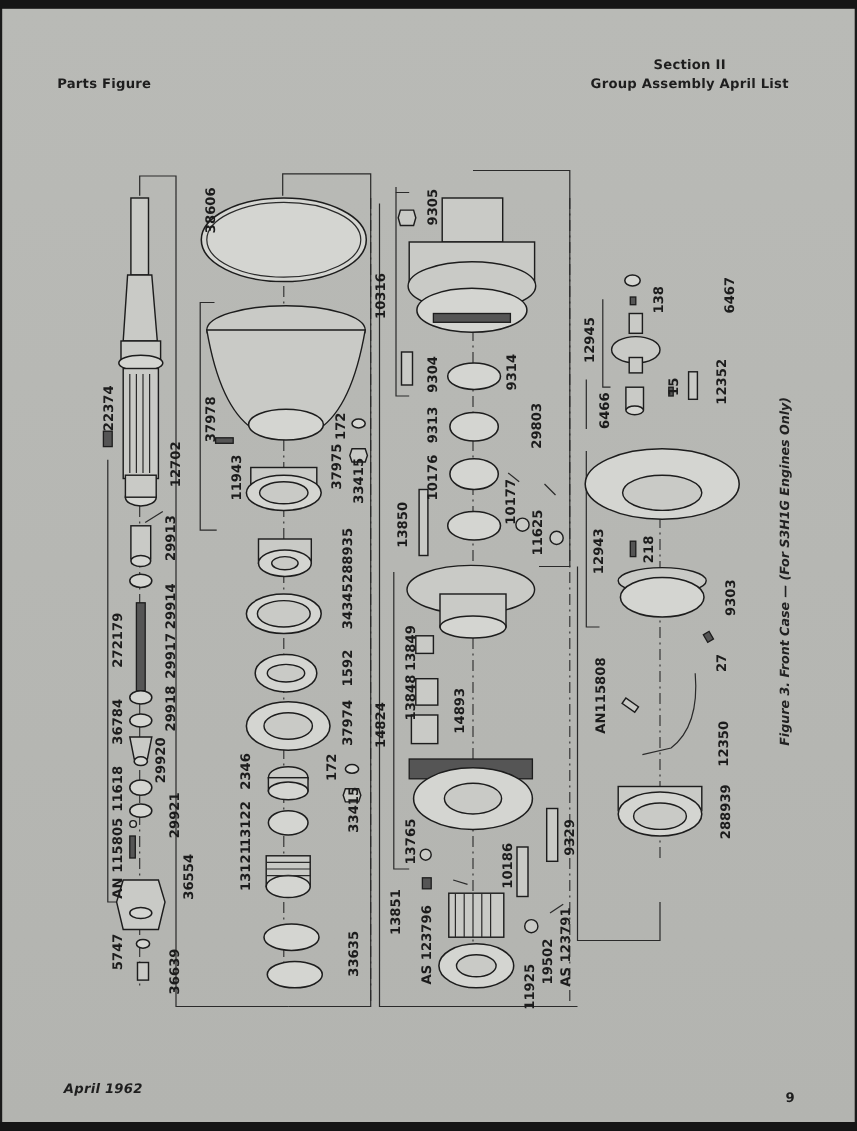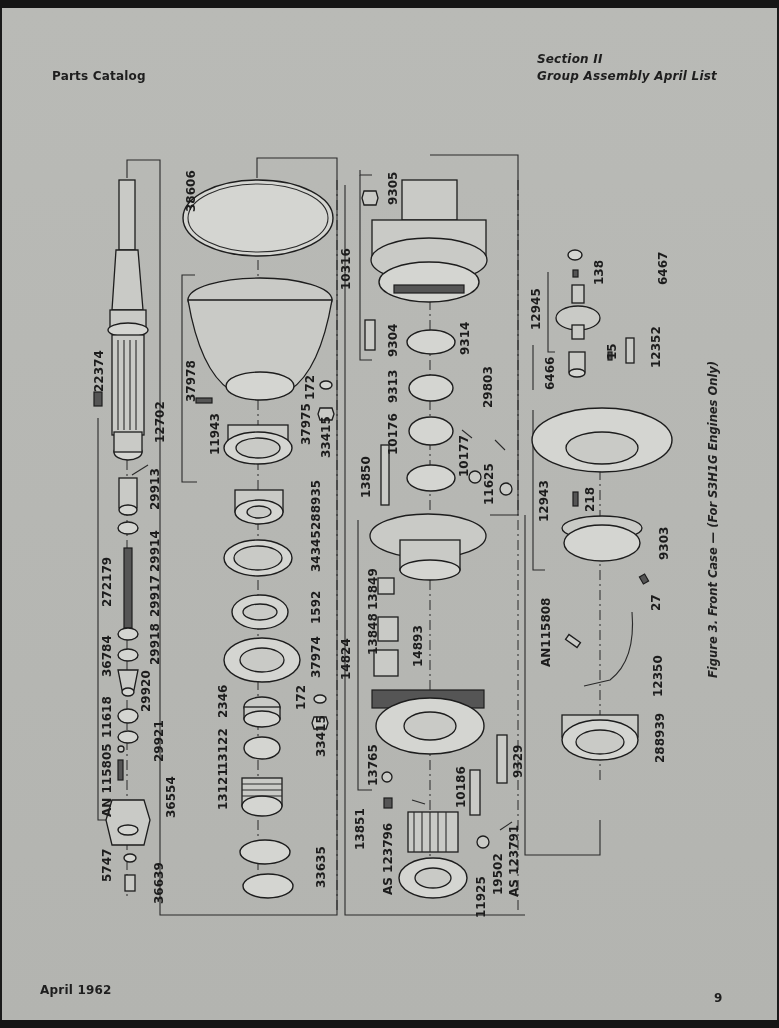--- a/index.html
+++ b/index.html
@@ -4,39 +4,39 @@
 <style>
   html, body { margin:0; padding:0; }
   body { width:779px; height:1028px; background:#1a1a1a; position:relative; overflow:hidden;
          font-family:"DejaVu Sans", "Liberation Sans", sans-serif; }
   .top-bar { position:absolute; left:0; top:0; width:779px; height:8px; background:#151515; }
   .bottom-bar { position:absolute; left:0; top:1020px; width:779px; height:8px; background:#151515; }
   .page { position:absolute; left:2px; top:8px; width:775px; height:1012px;
           background:linear-gradient(180deg,#b9bab6 0%,#b6b7b3 50%,#b3b4b0 100%); }
   .hdr { position:absolute; color:#1e1e1e; font-weight:bold; font-size:12px; letter-spacing:0.2px; }
   .hdr-left { left:50px; top:61px; }
-  .hdr-right { right:60px; top:43px; text-align:left; line-height:17px;font-style:italic; }
-  .ftr-left { left:38px; top:975px; }
+  .hdr-right { right:60px; top:43px; text-align:center; line-height:17px; }
+  .ftr-left { left:56px; top:975px;font-style:italic; }
   .ftr-right { left:712px; top:983px; }
   .figure-svg { position:absolute; left:0; top:0; }
   .lbl { font-family:"DejaVu Sans", sans-serif; font-weight:bold; font-size:12px; fill:#1c1c1c; }
   .cap { font-family:"DejaVu Sans", sans-serif; font-weight:bold; font-style:italic; font-size:11.5px; fill:#222; }
   .ln { stroke:#2a2a2a; stroke-width:1.1; fill:none; }
   .dash { stroke:#2a2a2a; stroke-width:1; fill:none; stroke-dasharray:10 4 2 4; }
   .part { stroke:#1d1d1d; stroke-width:1.3; fill:#c9cac6; }
   .part-dark { stroke:#1d1d1d; stroke-width:1.2; fill:#555; }
   .part-white { stroke:#1d1d1d; stroke-width:1.4; fill:#d4d5d1; }
 </style>
 </head>
 <body>
 
 <div class="top-bar"></div>
 
 <div class="page">
-  <div class="hdr hdr-left">Parts Catalog</div>
+  <div class="hdr hdr-left">Parts Figure</div>
   <div class="hdr hdr-right">
     <div>Section II</div>
     <div>Group Assembly April List</div>
   </div>
   <div class="hdr ftr-left">April 1962</div>
   <div class="hdr ftr-right">9</div>
 </div>
 
 <svg class="figure-svg" width="779" height="1028" viewBox="0 0 779 1028">
 

